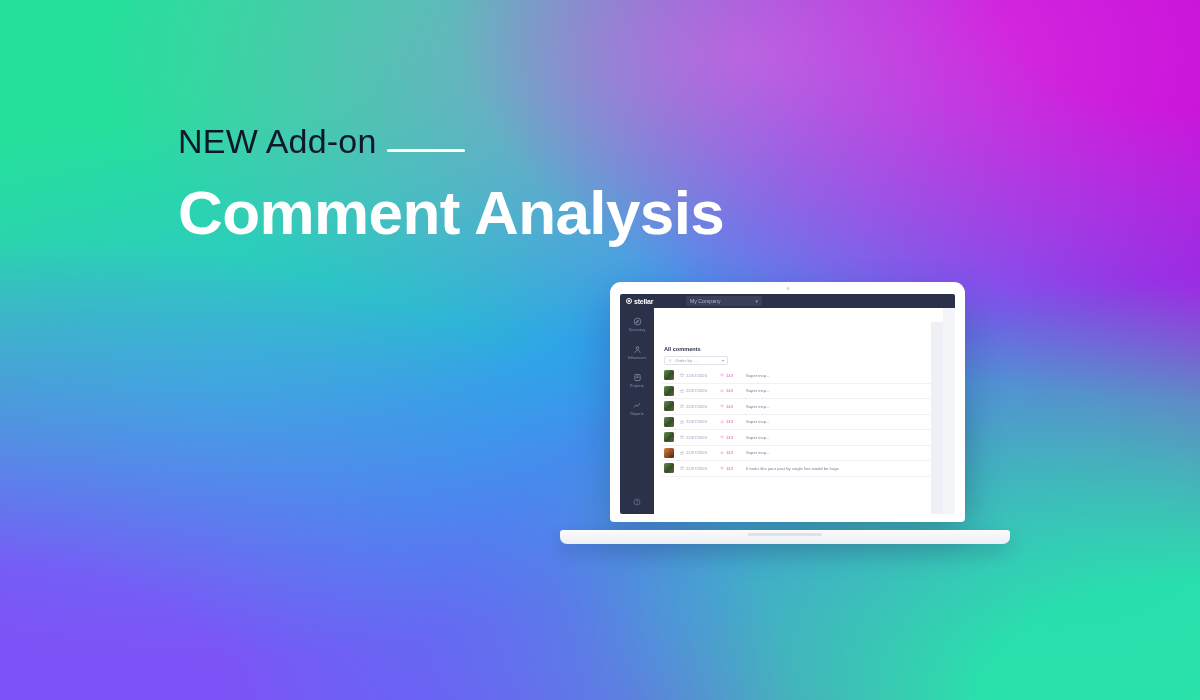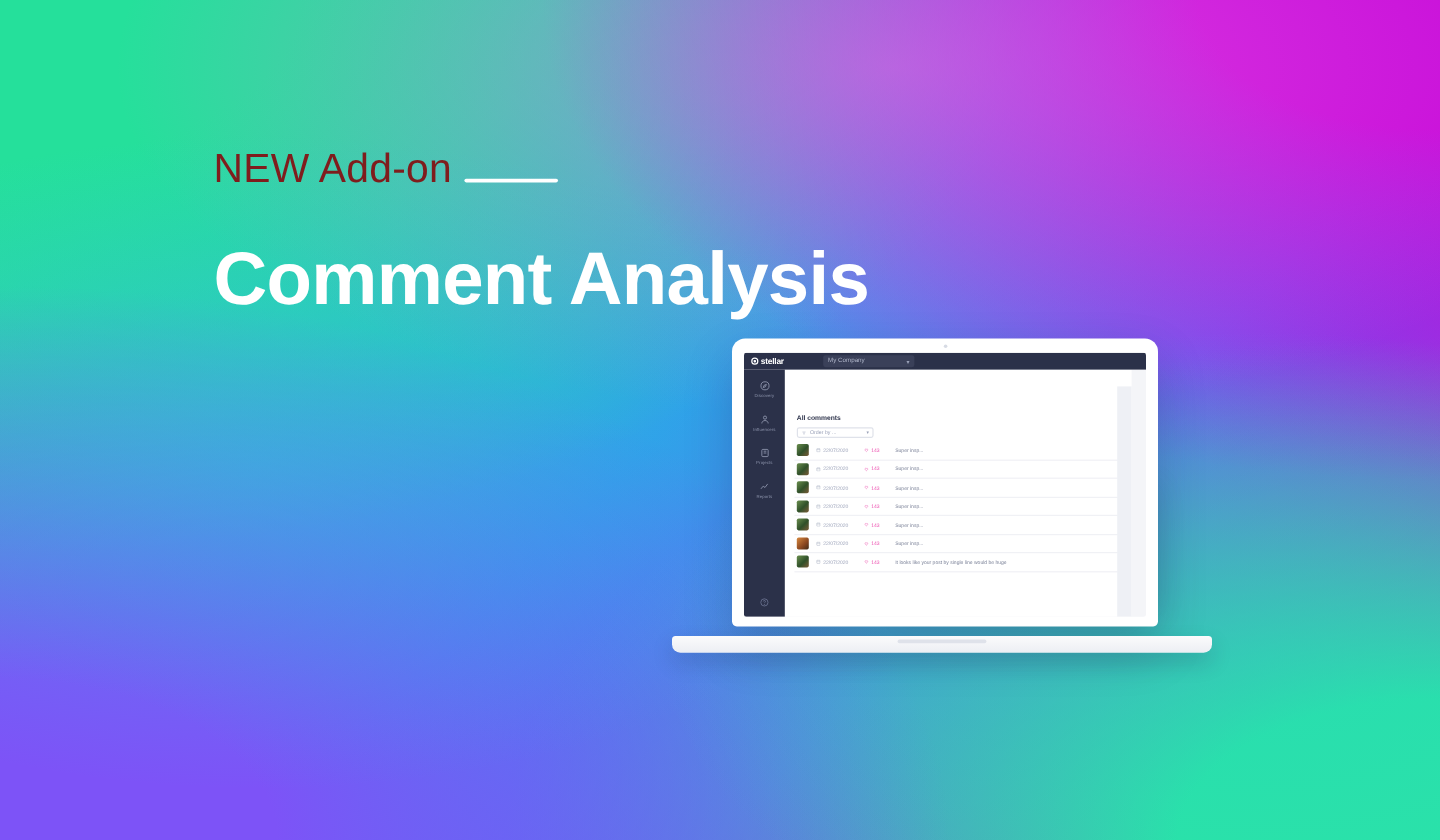--- a/index.html
+++ b/index.html
@@ -24,30 +24,30 @@
     position: absolute; inset: 0;
     background:
       radial-gradient(90% 70% at 62% 8%, rgba(236,110,233,0.55) 0%, rgba(236,110,233,0) 60%),
       radial-gradient(70% 60% at 18% 55%, rgba(56,180,235,0.45) 0%, rgba(56,180,235,0) 65%),
       radial-gradient(60% 55% at 88% 78%, rgba(41,214,186,0.5) 0%, rgba(41,214,186,0) 70%);
   }
 
   
   .headline { position: absolute; left: 178px; top: 122px; z-index: 6; }
   .eyebrow {
-    color: #7f1d1d; font-size: 34px; font-weight: 400; letter-spacing: 0.2px;
+    color: #0f172a; font-size: 34px; font-weight: 400; letter-spacing: 0.2px;
     white-space: nowrap; display: flex; align-items: center; gap: 10px;
   }
   .eyebrow .rule {
     display: inline-block; width: 78px; height: 3px; background: #ffffff;
     margin-top: 18px; border-radius: 2px;
   }
   .title {
     color: #ffffff; font-size: 62px; font-weight: 700; letter-spacing: -0.6px;
-    margin-top: 36px; white-space: nowrap;
+    margin-top: 16px; white-space: nowrap;
   }
 
   
   .laptop { position: absolute; left: 560px; top: 282px; width: 450px; height: 262px; z-index: 5; }
   .lid {
     position: absolute; left: 50px; top: 0; width: 355px; height: 240px;
     background: #ffffff; border-radius: 11px 11px 4px 4px;
     box-shadow: 0 18px 40px rgba(28,20,70,0.22);
     padding: 12px 10px 10px 10px;
   }

